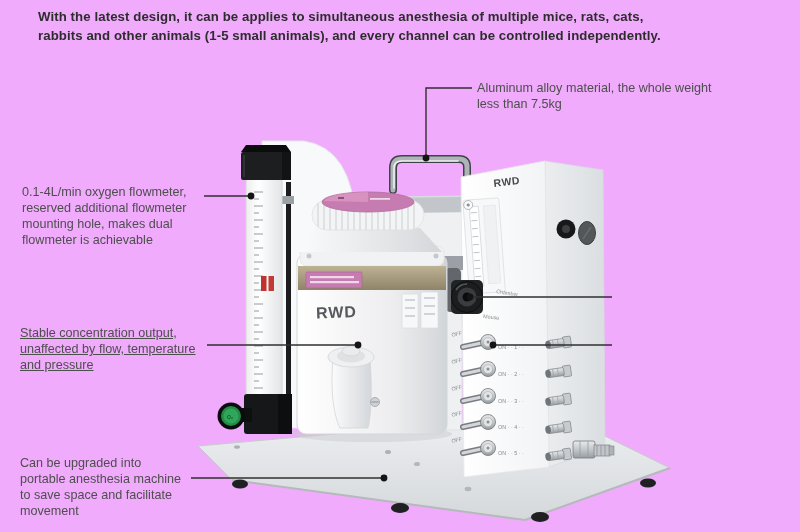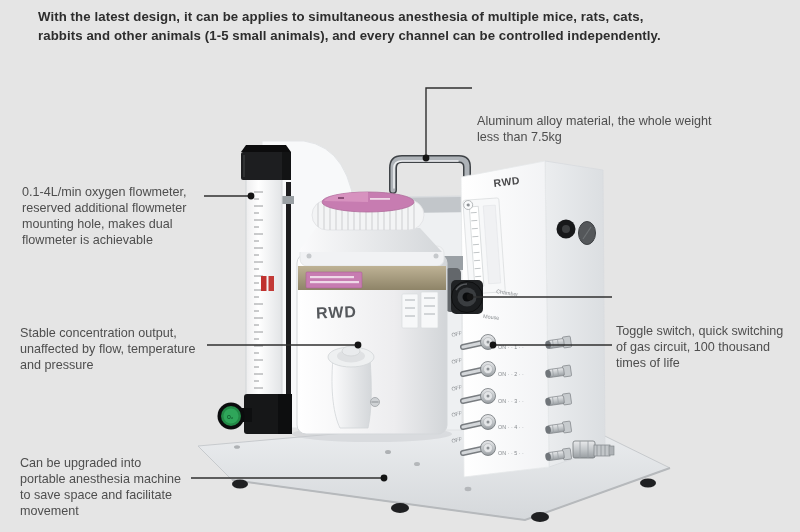--- a/index.html
+++ b/index.html
@@ -1,25 +1,25 @@
 <!DOCTYPE html>
 <html><head>
 <meta charset="utf-8">
 <style>
   html,body{margin:0;padding:0;background:#ffffff;}
-  .page{position:relative;width:800px;height:532px;background:#e5e5e5;overflow:hidden;
+  .page{position:relative;width:800px;height:532px;background:#f0abfc;overflow:hidden;
         font-family:"Liberation Sans",sans-serif;}
   .header-text{position:absolute;left:38px;top:7px;width:720px;
         font-size:13.2px;font-weight:bold;color:#2d2d2d;line-height:19px;
         white-space:pre-line;letter-spacing:0.1px;}
   .callout{position:absolute;font-size:12.6px;color:#4e4e4e;line-height:16px;
         white-space:pre-line;}
-  .co-aluminum{left:477px;top:80px;width:270px;margin-top:33px;}
+  .co-aluminum{left:477px;top:80px;width:270px;}
   .co-oxygen{left:22px;top:156px;width:200px;margin-top:28px;}
-  .co-concentration{left:20px;top:325px;width:210px;}
+  .co-concentration{left:20px;top:325px;width:210px;text-decoration:underline;}
   .co-portable{left:20px;top:455px;width:210px;}
   .co-gas{left:616px;top:270px;width:184px;}
   .co-toggle{left:616px;top:323px;width:184px;}
   .art{position:absolute;left:0;top:0;}
   svg text{font-family:"Liberation Sans",sans-serif;}
 </style>
 </head>
 <body>
 
 <div class="page">
@@ -396,17 +396,14 @@
 reserved additional flowmeter
 mounting hole, makes dual
 flowmeter is achievable</div>
   <div class="callout co-concentration">Stable concentration output,
 unaffected by flow, temperature
 and pressure</div>
   <div class="callout co-portable">Can be upgraded into
 portable anesthesia machine
 to save space and facilitate
 movement</div>
-  <div class="callout co-toggle">Toggle switch, quick switching
-of gas circuit, 100 thousand
-times of life</div>
 
 </div>
 
 </body></html>

